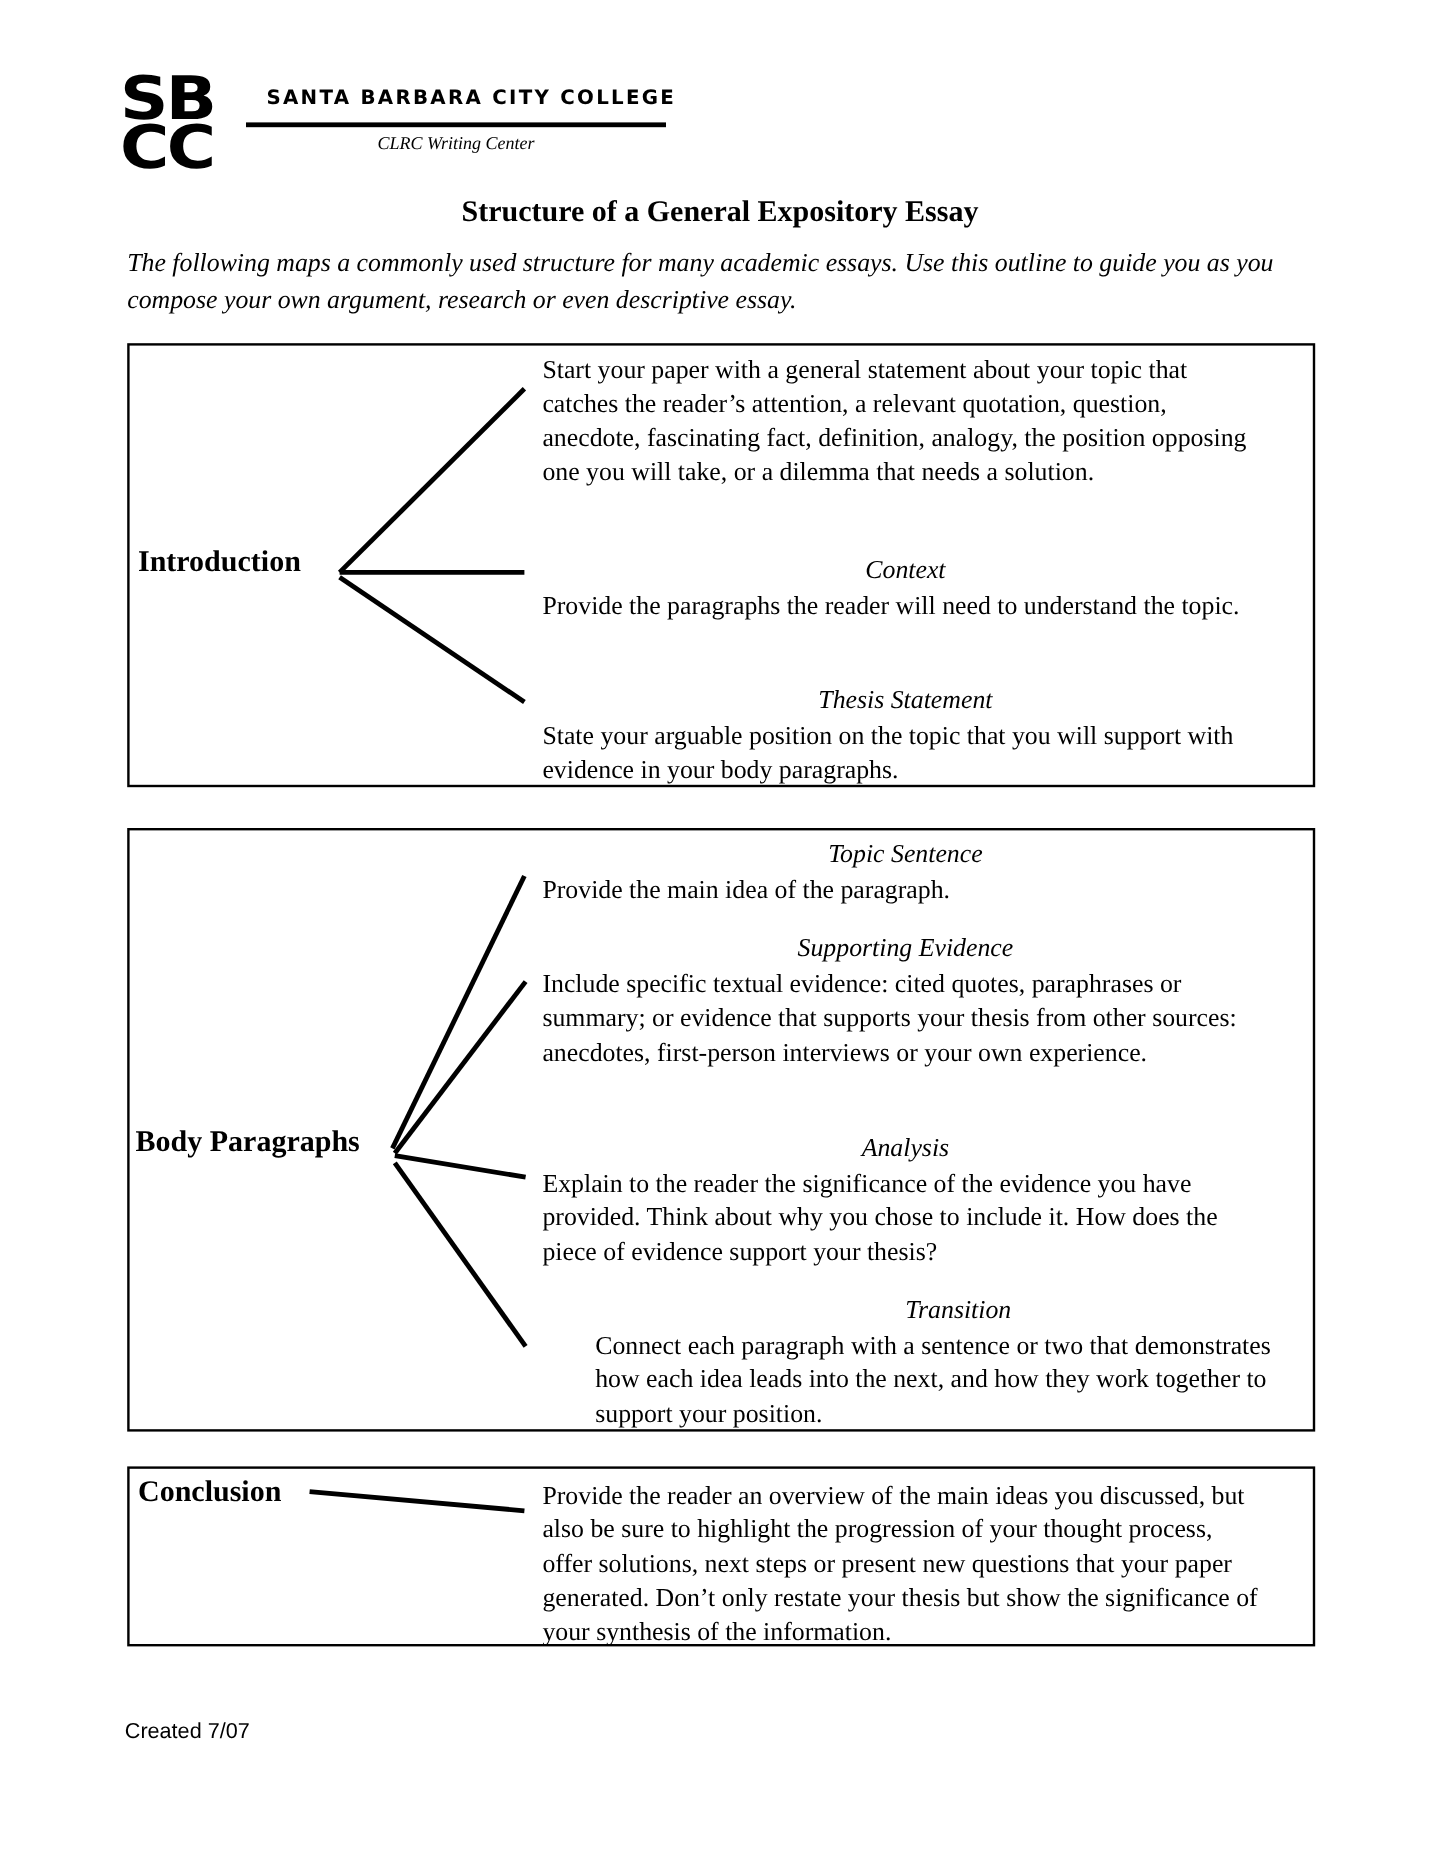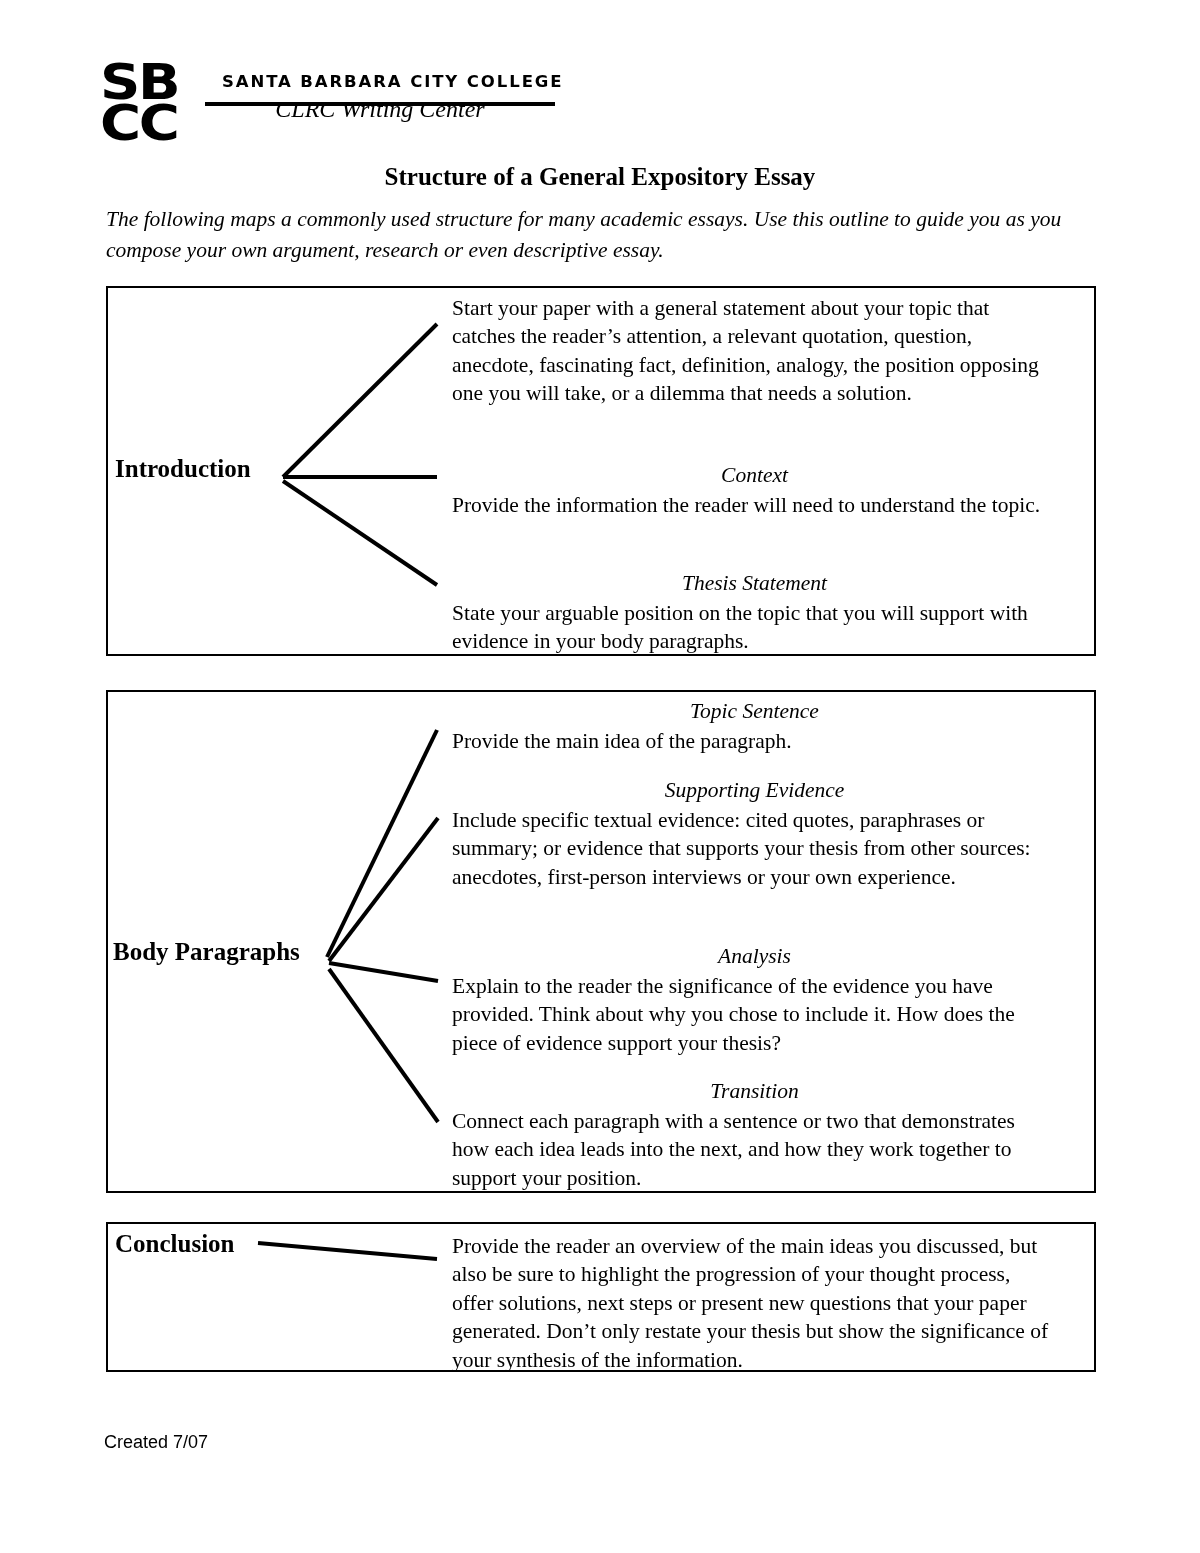--- a/index.html
+++ b/index.html
@@ -56,26 +56,26 @@
     position: absolute;
     left: 107px;
     top: 42px;
     width: 350px;
     height: 4px;
     background: #000;
   }
   .center-name {
     position: absolute;
     left: 107px;
-    top: 36px;
+    top: 52px;
     width: 350px;
     text-align: center;
     font-family: "Liberation Serif", "DejaVu Serif", serif;
     font-style: italic;
-    font-size: 24px;
+    font-size: 15px;
     white-space: nowrap;
   }
 
   
   .doc-title {
     position: absolute;
     left: 100px;
     top: 163px;
     width: 1000px;
     text-align: center;
@@ -146,21 +146,21 @@
     text-align: left;
   }
 
   #detail-opening-sentence   { top: 294px; }
   #detail-context            { top: 462px; }
   #detail-thesis-statement   { top: 570px; }
 
   #detail-topic-sentence     { top: 698px; }
   #detail-supporting-evidence{ top: 777px; }
   #detail-analysis           { top: 943px; }
-  #detail-transition         { top: 1078px; }
+  #detail-transition         { top: 1078px; margin-left: 44px; }
 
   #detail-conclusion         { top: 1232px; }
 
   
   .footer-note {
     position: absolute;
     left: 104px;
     top: 1432px;
     font-size: 18px;
     font-family: Liberation Sans, sans-serif;
@@ -203,21 +203,21 @@
 <div class="stage-label" id="label-introduction">Introduction</div>
 <div class="stage-label" id="label-body">Body Paragraphs</div>
 <div class="stage-label" id="label-conclusion">Conclusion</div>
 
 <div class="detail" id="detail-opening-sentence">
   <p class="detail-body">Start your paper with a general statement about your topic that catches the reader’s attention, a relevant quotation, question, anecdote, fascinating fact, definition, analogy, the position opposing one you will take, or a dilemma that needs a solution.</p>
 </div>
 
 <div class="detail" id="detail-context">
   <p class="detail-head">Context</p>
-  <p class="detail-body">Provide the information the reader will need to understand the topic.</p>
+  <p class="detail-body">Provide the paragraphs the reader will need to understand the topic.</p>
 </div>
 
 <div class="detail" id="detail-thesis-statement">
   <p class="detail-head">Thesis Statement</p>
   <p class="detail-body">State your arguable position on the topic that you will support with evidence in your body paragraphs.</p>
 </div>
 
 <div class="detail" id="detail-topic-sentence">
   <p class="detail-head">Topic Sentence</p>
   <p class="detail-body">Provide the main idea of the paragraph.</p>

